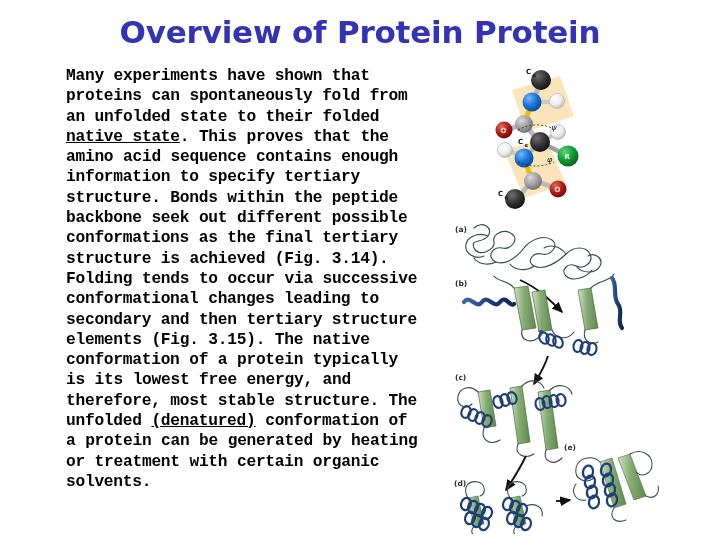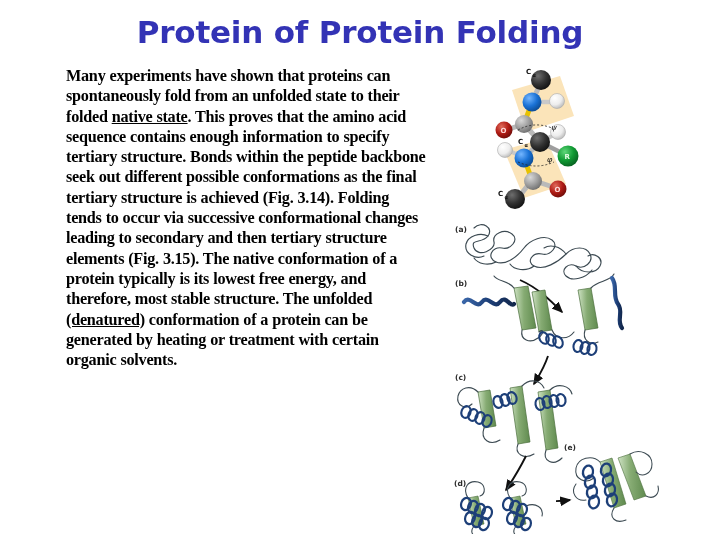--- a/index.html
+++ b/index.html
@@ -40,21 +40,21 @@
     white-space: nowrap;
   }
 
   
   #body-text {
     position: absolute;
     left: 66px;
     top: 66px;
     width: 360px;
     color: #000000;
-    font-family: Liberation Serif, serif;
+    font-family: Liberation Mono, monospace;
     font-size: 16.2px;
     font-weight: bold;
     line-height: 20.3px;
     letter-spacing: -0.25px;
     text-align: left;
     word-spacing: 0.2px;
   }
   #body-text .u { text-decoration: underline; }
 
   
@@ -94,21 +94,21 @@
     font-size: 7.5px;
     font-style: italic;
     fill: #111111;
   }
 </style>
 </head>
 <body>
 
 <div id="slide">
 
-  <div id="slide-title">Protein of Protein Folding</div>
+  <div id="slide-title">Overview of Protein Protein</div>
 
   <div id="body-text">
     <span>Many experiments have shown that proteins can spontaneously fold from an unfolded state to their folded </span><span class="u">native state</span><span>. This proves that the amino acid sequence contains enough information to specify tertiary structure. Bonds within the peptide backbone seek out different possible conformations as the final tertiary structure is achieved (Fig. 3.14). Folding tends to occur via successive conformational changes leading to secondary and then tertiary structure elements (Fig. 3.15). The native conformation of a protein typically is its lowest free energy, and therefore, most stable structure. The unfolded </span><span class="u">(denatured)</span><span> conformation of a protein can be generated by heating or treatment with certain organic solvents.</span>
   </div>
 
   <div id="fig-peptide">
     <svg width="140" height="152" viewBox="0 0 140 152" xmlns="http://www.w3.org/2000/svg">
       <defs>
         <radialGradient id="gDark" cx="35%" cy="30%" r="75%">
           <stop offset="0%" stop-color="#6e6e6e"></stop>

